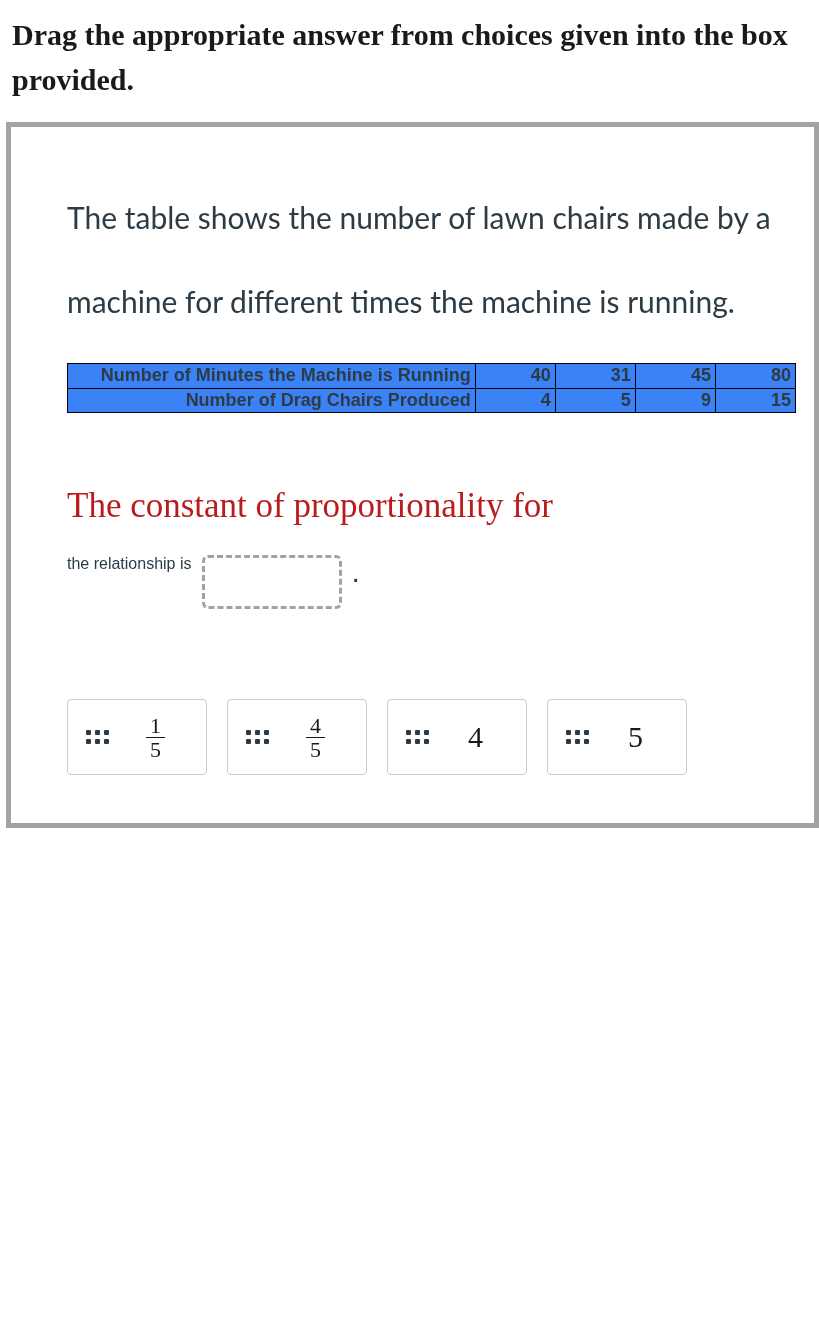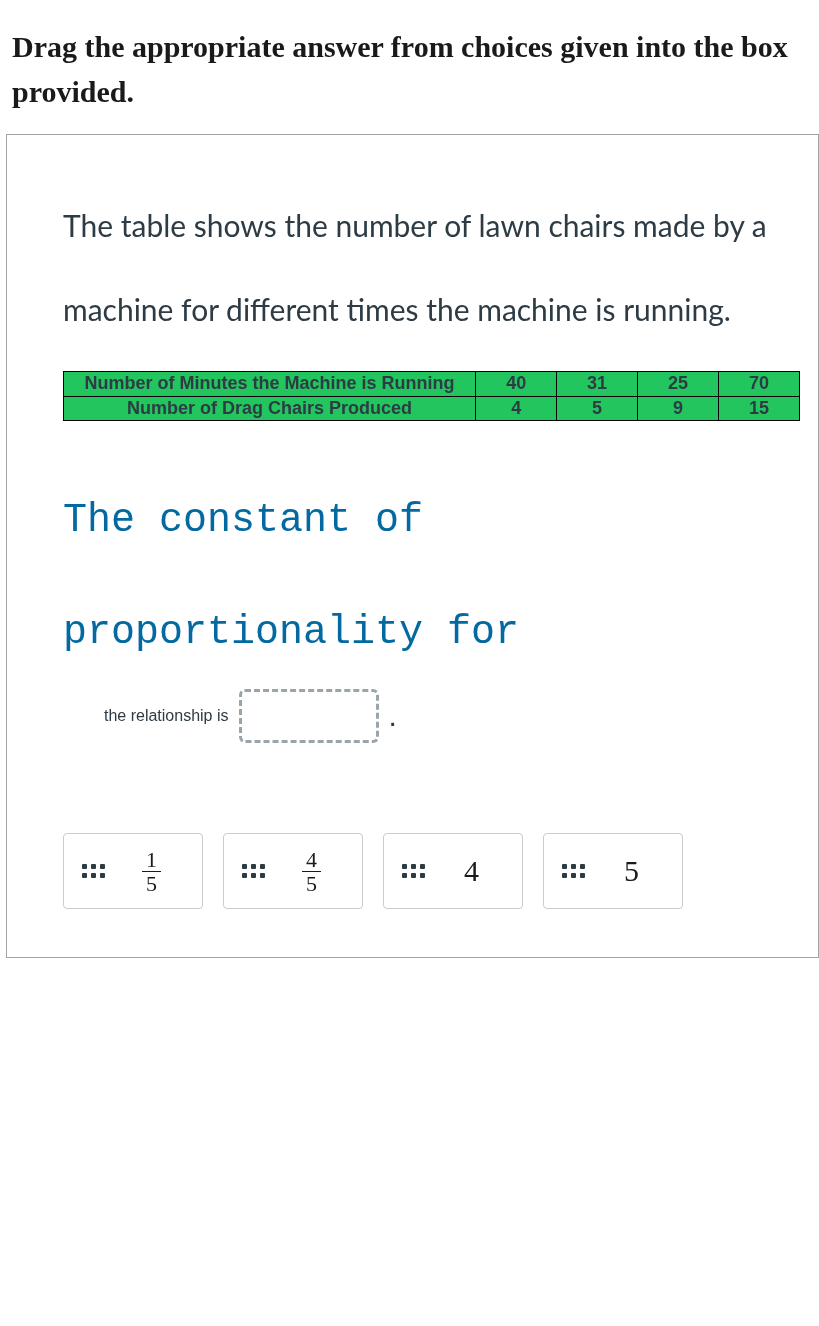--- a/index.html
+++ b/index.html
@@ -13,26 +13,26 @@
       width: 819px;
       background: #ffffff;
       color: #2d3b45;
     }
 
     .instruction {
       font-family: Georgia, 'Times New Roman', serif;
       font-weight: bold;
       font-size: 30px;
       color: #1a1a1a;
-      padding: 24px 12px 20px 12px;
+      padding: 12px 12px 20px 12px;
       line-height: 1.5;
     }
 
     .question-box {
-      border: 1px solid #a3a3a3;
+      border: 5px solid #a3a3a3;
       margin-left: 6px;
       padding: 48px 18px 48px 56px;
     }
 
     .question-text {
       font-size: 30px;
       color: #2d3b45;
       line-height: 2.8;
       font-family: 'Lato', 'Segoe UI', Arial, sans-serif;
     }
@@ -40,49 +40,48 @@
     .data-table {
       border-collapse: collapse;
       width: 100%;
       margin: 20px 0 44px 0;
       font-family: Arial, sans-serif;
     }
 
     .data-table th,
     .data-table td {
       border: 1.5px solid #000;
-      text-align: center;
+      text-align: right;
       font-size: 18px;
-      background: #22c55e;
+      background: #3b82f6;
       line-height: 1.2;
       padding: 1px 4px;
     }
 
     .data-table .row-header {
       font-weight: bold;
       width: 56%;
     }
 
     .data-table td.value {
       font-weight: bold;
       width: 11%;
     }
 
     .answer-line {
-      font-size: 40px;
-      color: #0369a1;
+      font-size: 35px;
+      color: #b91c1c;
       line-height: 2.8;
-      font-family: Liberation Mono, monospace;
+      font-family: Liberation Serif, serif;
     }
 
     .answer-line-row {
       display: flex;
-      align-items: center;
+      align-items: flex-start;
       gap: 4px;
-      margin-left: 41px;
     }
 
     .drop-target {
       display: inline-block;
       border: 3px dashed #9aa5ab;
       border-radius: 6px;
       width: 140px;
       height: 54px;
       vertical-align: middle;
       margin: 0 6px;
@@ -160,22 +159,22 @@
 <div class="question-box">
 
   <div class="question-text">The table shows the number of lawn chairs made by a machine for different times the machine is running.</div>
 
   <table class="data-table">
     <tbody>
         <tr>
       <td class="row-header">Number of Minutes the Machine is Running</td>
       <td class="value">40</td>
       <td class="value">31</td>
-      <td class="value">25</td>
-      <td class="value">70</td>
+      <td class="value">45</td>
+      <td class="value">80</td>
     </tr>
     <tr>
       <td class="row-header">Number of Drag Chairs Produced</td>
       <td class="value">4</td>
       <td class="value">5</td>
       <td class="value">9</td>
       <td class="value">15</td>
     </tr>
   </tbody>
     </table>

